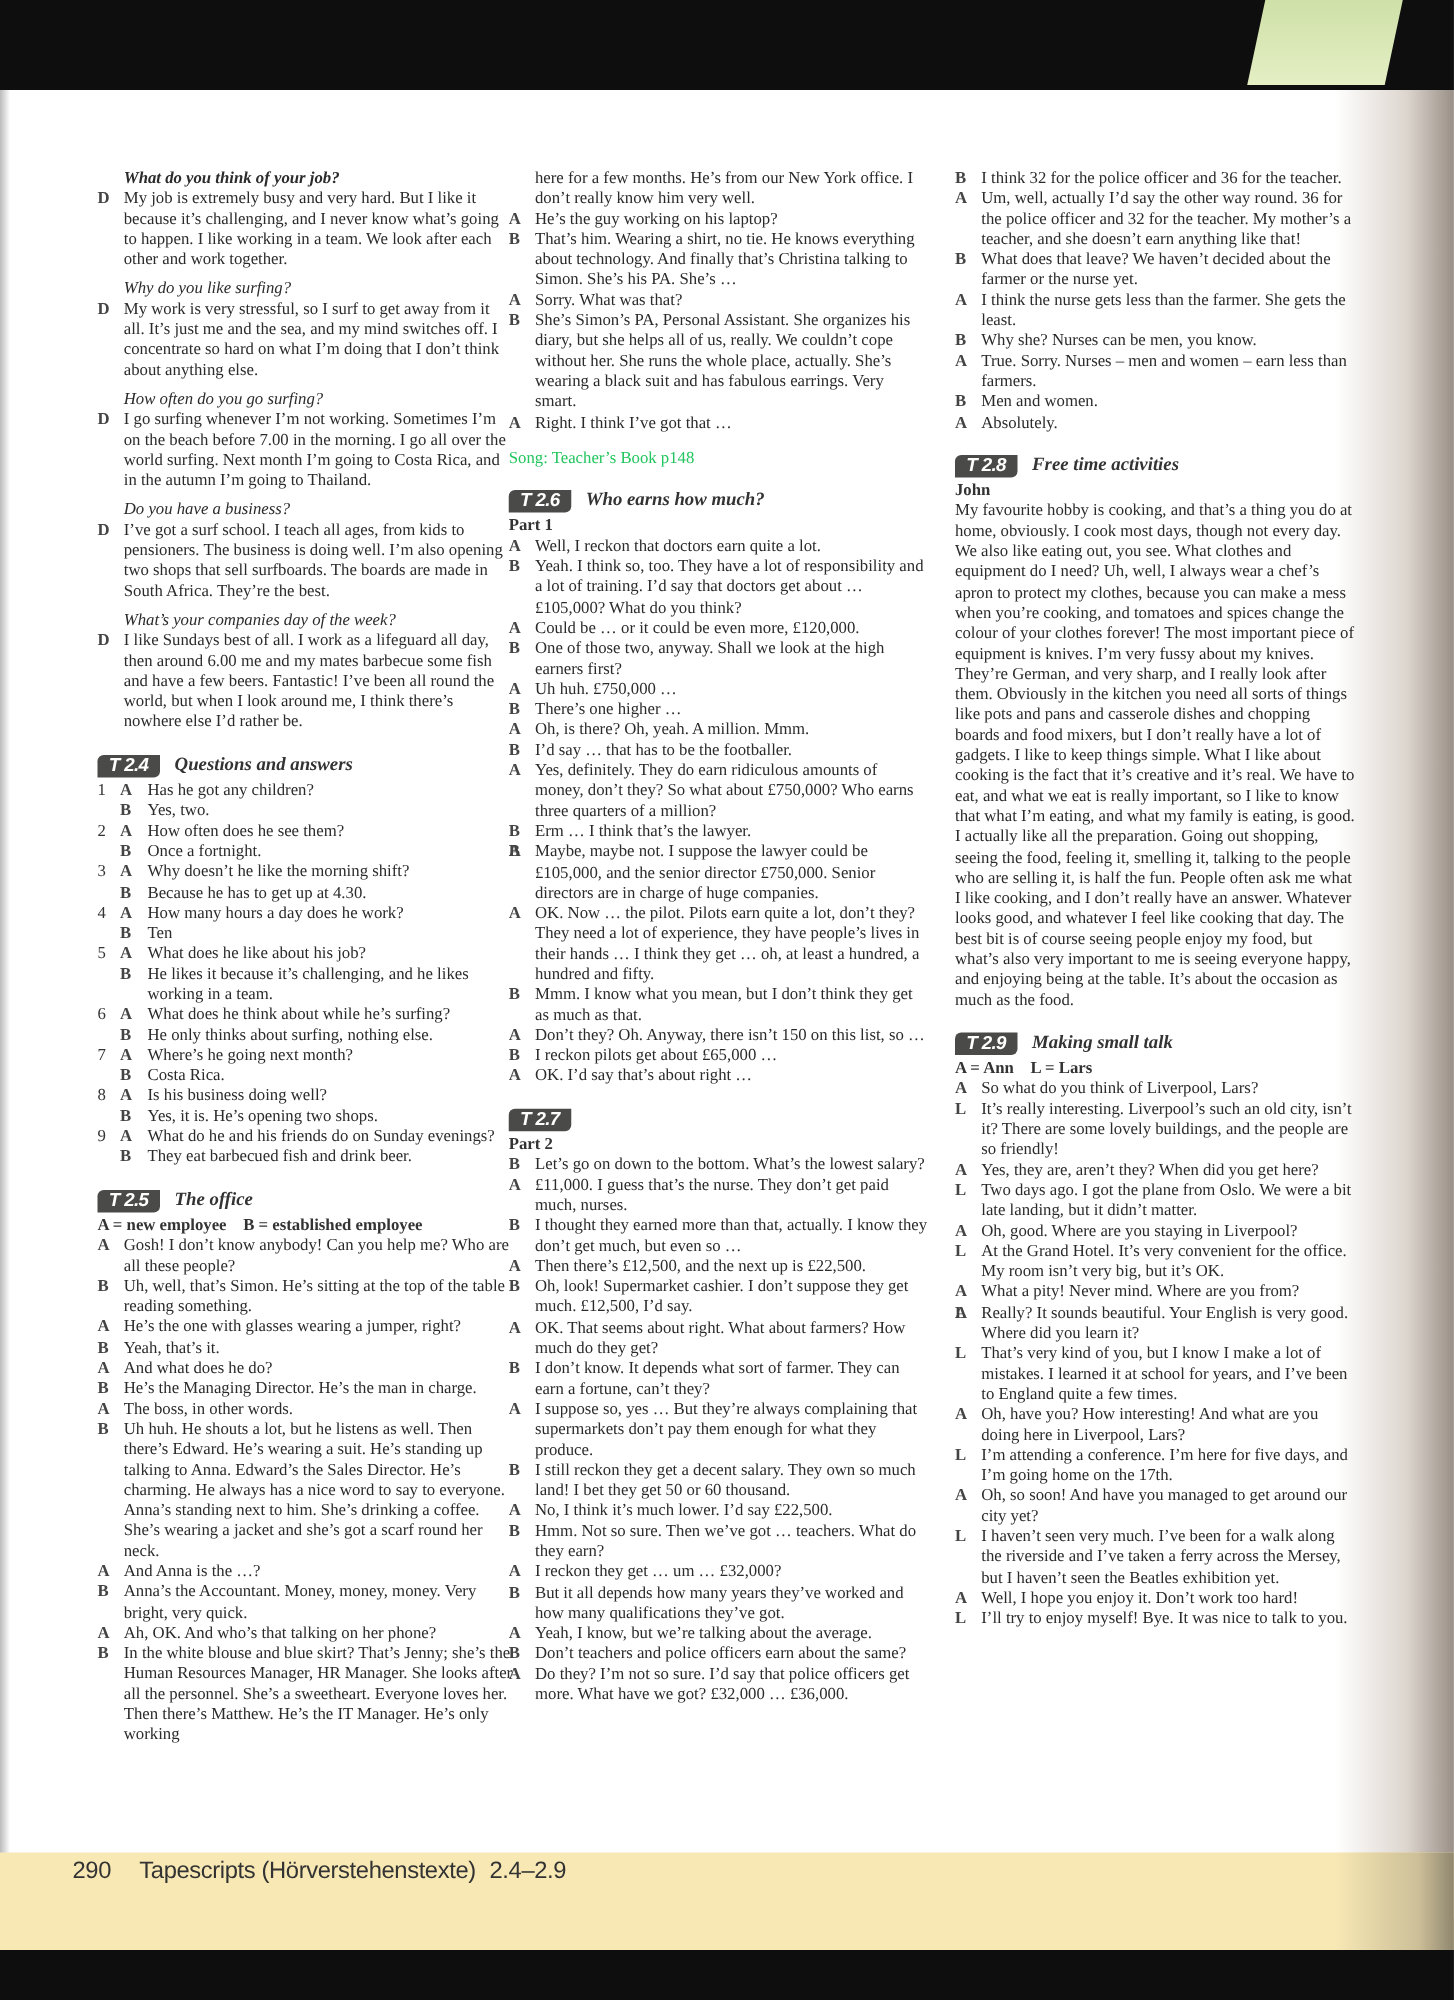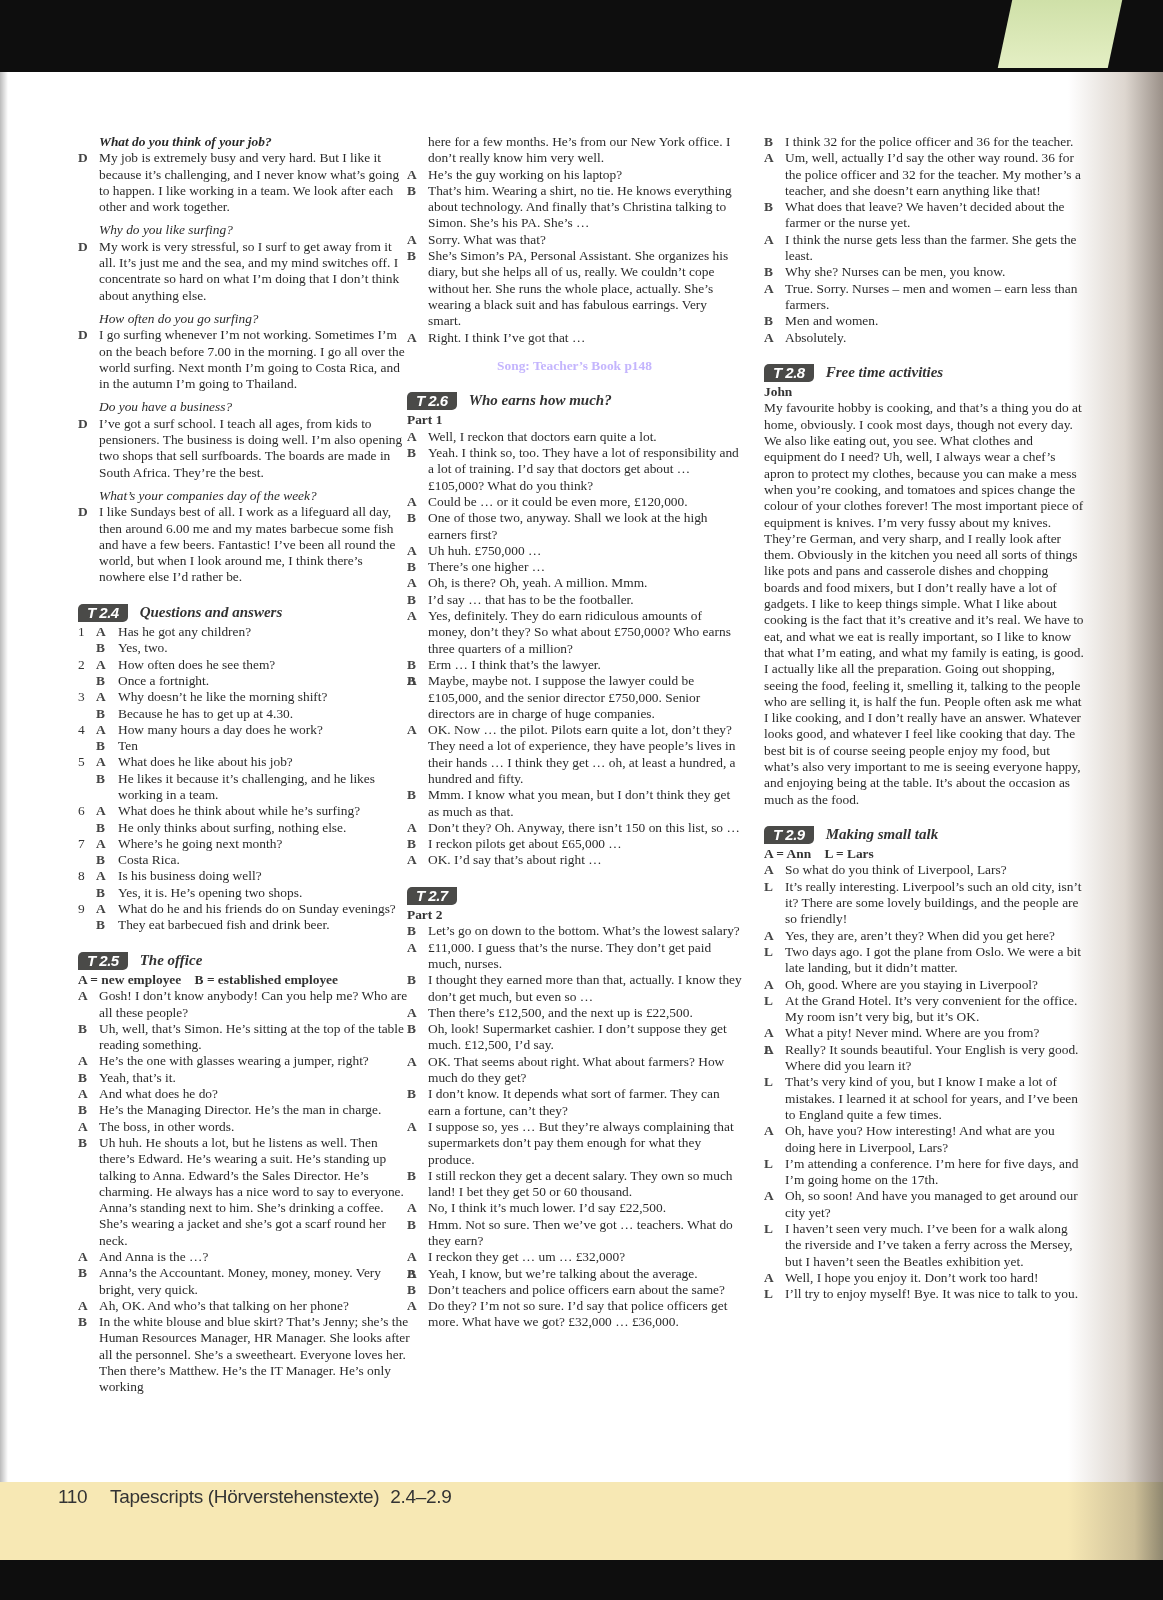--- a/index.html
+++ b/index.html
@@ -50,21 +50,21 @@
 
   .section-head { display: flex; margin-top: 18px; margin-bottom: 2px; font-style: italic; }
   .badge {
     display: inline-block; background: #4a4a48; color: #fff;
     font-family: "Liberation Sans", "DejaVu Sans", sans-serif; font-weight: bold;
     font-size: 15px; padding: 1px 9px; border-radius: 5px 0 5px 0; margin-right: 12px;
     letter-spacing: -0.5px;
   }
   .section-title { font-weight: bold; font-size: 15px; color: #333; }
   .sub { font-weight: bold; color: #333; }
-  .song { font-weight: bold; margin-top: 12px; color: #c4b5fd; text-align: center; }
+  .song { font-weight: normal; margin-top: 12px; color: #22c55e; }
   .prose { text-align: left; }
 </style>
 </head>
 <body>
 
 <div class="top-band">
     <div class="green"></div>
   </div>
 
 <div class="page">
@@ -178,21 +178,21 @@
       <div class="line"><span class="spk">B</span><span>I thought they earned more than that, actually. I know they don’t get much, but even so …</span></div>
       <div class="line"><span class="spk">A</span><span>Then there’s £12,500, and the next up is £22,500.</span></div>
       <div class="line"><span class="spk">B</span><span>Oh, look! Supermarket cashier. I don’t suppose they get much. £12,500, I’d say.</span></div>
       <div class="line"><span class="spk">A</span><span>OK. That seems about right. What about farmers? How much do they get?</span></div>
       <div class="line"><span class="spk">B</span><span>I don’t know. It depends what sort of farmer. They can earn a fortune, can’t they?</span></div>
       <div class="line"><span class="spk">A</span><span>I suppose so, yes … But they’re always complaining that supermarkets don’t pay them enough for what they produce.</span></div>
       <div class="line"><span class="spk">B</span><span>I still reckon they get a decent salary. They own so much land! I bet they get 50 or 60 thousand.</span></div>
       <div class="line"><span class="spk">A</span><span>No, I think it’s much lower. I’d say £22,500.</span></div>
       <div class="line"><span class="spk">B</span><span>Hmm. Not so sure. Then we’ve got … teachers. What do they earn?</span></div>
       <div class="line"><span class="spk">A</span><span>I reckon they get … um … £32,000?</span></div>
-      <div class="line"><span class="spk">B</span></div>
+      <div class="line"><span class="spk">B</span><span>But it all depends how many years they’ve worked and how many qualifications they’ve got.</span></div>
       <div class="line"><span class="spk">A</span><span>Yeah, I know, but we’re talking about the average.</span></div>
       <div class="line"><span class="spk">B</span><span>Don’t teachers and police officers earn about the same?</span></div>
       <div class="line"><span class="spk">A</span><span>Do they? I’m not so sure. I’d say that police officers get more. What have we got? £32,000 … £36,000.</span></div>
     </div>
 </div>
 
 <div class="col col3">
   <div id="t27col3">
       <div class="line"><span class="spk">B</span><span>I think 32 for the police officer and 36 for the teacher.</span></div>
       <div class="line"><span class="spk">A</span><span>Um, well, actually I’d say the other way round. 36 for the police officer and 32 for the teacher. My mother’s a teacher, and she doesn’t earn anything like that!</span></div>
@@ -233,17 +233,17 @@
       <div class="line"><span class="spk">L</span><span>I haven’t seen very much. I’ve been for a walk along the riverside and I’ve taken a ferry across the Mersey, but I haven’t seen the Beatles exhibition yet.</span></div>
       <div class="line"><span class="spk">A</span><span>Well, I hope you enjoy it. Don’t work too hard!</span></div>
       <div class="line"><span class="spk">L</span><span>I’ll try to enjoy myself! Bye. It was nice to talk to you.</span></div>
     </div>
 </div>
 
 <div class="footer">
     <div class="fade"></div>
   </div>
 <div class="footer-text">
-  <span class="num">110</span>
+  <span class="num">290</span>
   <span>Tapescripts (Hörverstehenstexte)</span>
   <span style="margin-left:6px">2.4–2.9</span>
 </div>
 <div class="bottom-band"></div>
 
 </body></html>

